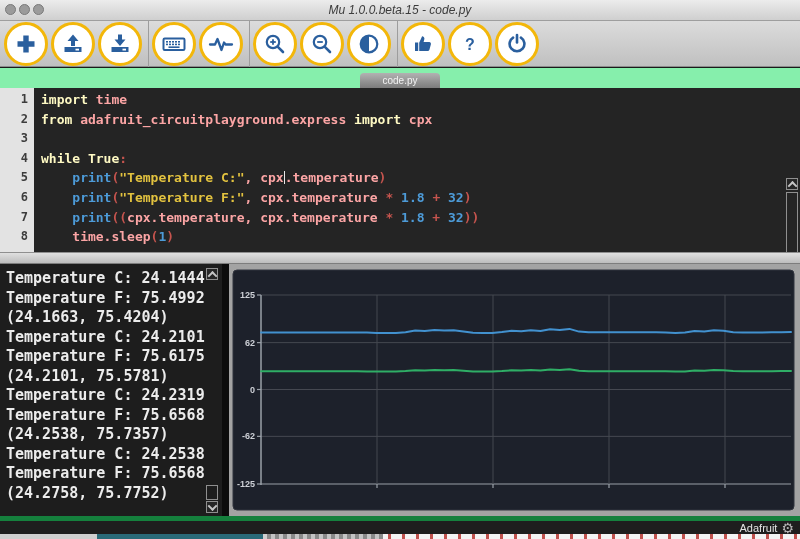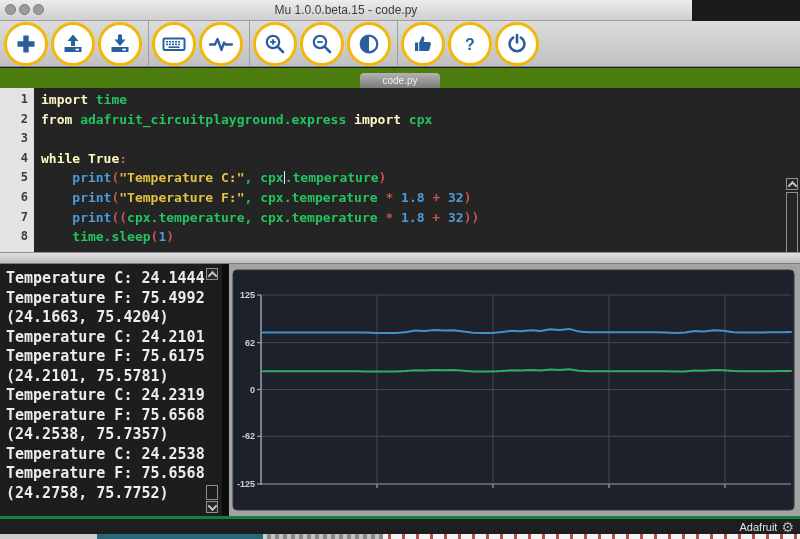--- a/index.html
+++ b/index.html
@@ -1,49 +1,49 @@
 <!DOCTYPE html>
 <html><head>
 <meta charset="utf-8">
 <style>
   html,body{margin:0;padding:0;background:#555;}
   .screen{position:relative;width:800px;height:539px;overflow:hidden;background:#1a1a1a;
     font-family:"Liberation Sans",sans-serif;}
 
   
-  .titlebar{position:absolute;left:0;top:0;width:692px;height:20px;
-    background:linear-gradient(#ececec,#cfcfcf);border-bottom:1px solid #9e9e9e;}
+  .titlebar{position:absolute;left:0;top:0;width:800px;height:20px;
+    background:linear-gradient(#ececec,#cfcfcf);border-bottom:1px solid #9e9e9e;font-style:italic;}
   .tl{position:absolute;top:4px;width:11px;height:11px;border-radius:50%;
     background:#9b9b9b;border:1px solid #7a7a7a;box-sizing:border-box;}
   .title-text{position:absolute;left:0;right:0;top:3px;text-align:center;
     font-size:12px;color:#3c3c3c;}
 
   
   .toolbar{position:absolute;left:0;top:21px;width:800px;height:46px;
     background:linear-gradient(#dcdcdc,#c0c0c0);border-bottom:1px solid #8b8b8b;
     display:flex;align-items:center;padding-left:4px;box-sizing:border-box;}
   .tb-btn{width:44px;height:44px;border-radius:50%;background:#fff;
     border:3px solid #f3b70a;box-sizing:border-box;margin-right:3px;
     display:flex;align-items:center;justify-content:center;flex:0 0 auto;cursor:pointer;padding:0;}
   .tb-sep{width:1px;height:46px;background:#9d9d9d;margin:0 3px;flex:0 0 auto;}
 
   
-  .tabstrip{position:absolute;left:0;top:68px;width:800px;height:20px;background:#4d7c0f;}
+  .tabstrip{position:absolute;left:0;top:68px;width:800px;height:20px;background:#86efac;}
   .tab{position:absolute;left:360px;top:5px;width:80px;height:15px;
     background:linear-gradient(#b2b2b2,#7c7c7c);border-radius:4px 4px 0 0;
     color:#f2f2f2;font-size:10px;text-align:center;line-height:15px;cursor:pointer;}
 
   
   .editor{position:absolute;left:0;top:88px;width:800px;height:164px;background:#242424;display:flex;}
   .gutter{width:34px;background:#e3e3e3;color:#3d3d3d;text-align:right;
     font:700 12px/19.6px "DejaVu Sans Mono",monospace;padding:2px 6px 0 0;box-sizing:border-box;flex:0 0 auto;}
   .code{flex:1;font:700 13px/19.6px "DejaVu Sans Mono",monospace;color:#d8d8d8;
     padding:2px 0 0 7px;white-space:pre;overflow:hidden;}
   .kw{color:#fef9c3}.fn{color:#4d9bd8}.str{color:#e2c23f}.num{color:#4d9bd8}
-  .op{color:#c5544e}.id{color:#22c55e}
+  .op{color:#c5544e}.id{color:#fca5a5}
   .caret{display:inline-block;width:1px;height:13px;background:#e9e9e9;vertical-align:-2px;}
 
   
   .sb-btn{position:absolute;width:12px;height:12px;border:1px solid #8f8f8f;background:#262626;
     box-sizing:border-box;display:flex;align-items:center;justify-content:center;cursor:pointer;}
   .chev{width:5px;height:5px;border-left:2px solid #c4c4c4;border-top:2px solid #c4c4c4;}
   .chev.up{transform:rotate(45deg) translate(1px,1px);}
   .chev.down{transform:rotate(225deg) translate(1px,1px);}
   .sb-thumb{position:absolute;border:1px solid #8f8f8f;background:transparent;box-sizing:border-box;cursor:pointer;}
 
@@ -56,21 +56,21 @@
   
   .console{position:absolute;left:0;top:264px;width:222px;height:252px;background:#1d1d1d;
     color:#ececec;font:700 15px/19.5px "DejaVu Sans Mono",monospace;
     padding:5px 0 0 6px;box-sizing:border-box;white-space:pre;overflow:hidden;}
 
   
   .chart-pane{position:absolute;left:229px;top:264px;width:571px;height:252px;background:#a3a3a3;}
 
   
   .statusbar{position:absolute;left:0;top:516px;width:800px;height:18px;background:#1e1e1e;
-    border-top:3px solid #15803d;box-sizing:border-box;display:flex;align-items:center;
+    border-top:5px solid #15803d;box-sizing:border-box;display:flex;align-items:center;
     justify-content:flex-end;padding-right:6px;}
   .brand{color:#e3e3e3;font-size:11px;margin-right:4px;}
   .gear{color:#b5b5b5;font-size:14px;line-height:14px;cursor:pointer;}
 
   
   .sliver{position:absolute;left:0;top:534px;width:800px;height:5px;background:#cfcfcf;}
   .sliver .teal{position:absolute;left:97px;top:0;width:166px;height:5px;background:#2a6a78;}
   .sliver .graytxt{position:absolute;left:267px;top:0;width:116px;height:5px;
     background:repeating-linear-gradient(90deg,#8a8a8a 0 4px,#c4c4c4 4px 8px);}
   .sliver .redtxt{position:absolute;left:383px;top:0;width:417px;height:5px;

